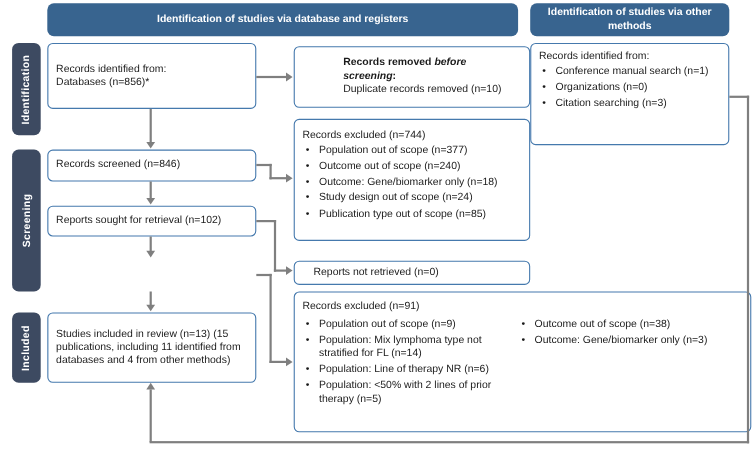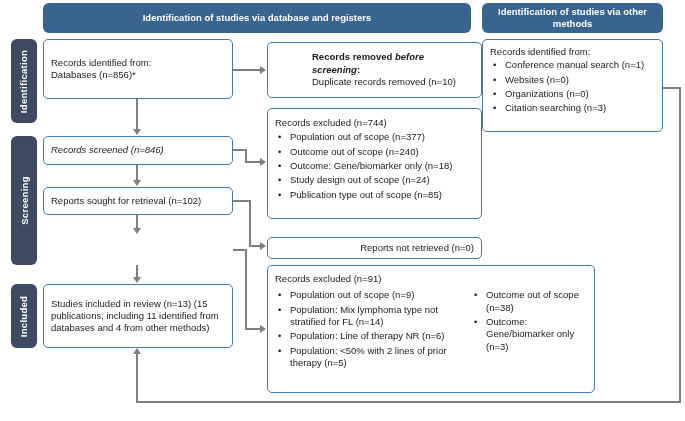--- a/index.html
+++ b/index.html
@@ -51,21 +51,21 @@
   </div>
   <div class="stage" style="left:11px;top:284px;width:26px;height:64px;">
     <span>Included</span>
   </div>
 
   <div class="box vcenter" style="left:43px;top:39px;width:190px;height:60px;">
     <div class="ttl">Records identified from:</div>
     <div>Databases (n=856)*</div>
   </div>
 
-  <div class="box vcenter" style="left:43px;top:136px;width:190px;height:29px;font-style:italic;">
+  <div class="box vcenter" style="left:43px;top:136px;width:190px;height:29px;">
     <div>Records screened (n=846)</div>
   </div>
 
   <div class="box vcenter" style="left:43px;top:187px;width:190px;height:28px;">
     <div>Reports sought for retrieval (n=102)</div>
   </div>
 
 
   <div class="box vcenter" style="left:43px;top:284px;width:190px;height:64px;line-height:1.27;">
     <div>Studies included in review (n=13) (15 publications, including 11 identified from databases and 4 from other methods)</div>
@@ -82,45 +82,44 @@
     <div class="ttl" style="margin-bottom:2px;">Records excluded (n=744)</div>
     <ul class="blt sp3">
       <li>Population out of scope (n=377)</li>
       <li>Outcome out of scope (n=240)</li>
       <li>Outcome: Gene/biomarker only (n=18)</li>
       <li>Study design out of scope (n=24)</li>
       <li>Publication type out of scope (n=85)</li>
     </ul>
   </div>
 
-  <div class="box vcenter" style="left:267px;top:237px;width:215px;height:22px;padding:1px 7px;text-align:right;">
+  <div class="box vcenter" style="left:267px;top:237px;width:215px;height:22px;padding:1px 17px;">
     <div>Reports not retrieved (n=0)</div>
   </div>
 
-  <div class="box" style="left:267px;top:265px;width:328px;height:128px;padding-top:7px;">
+  <div class="box" style="left:267px;top:265px;width:416px;height:128px;padding-top:7px;">
     <div class="ttl" style="margin-bottom:3px;">Records excluded (n=91)</div>
     <div class="cols">
       <ul class="blt" style="width:196px;">
         <li>Population out of scope (n=9)</li>
         <li>Population: Mix lymphoma type not stratified for FL (n=14)</li>
         <li>Population: Line of therapy NR (n=6)</li>
         <li>Population: &lt;50% with 2 lines of prior therapy (n=5)</li>
       </ul>
       <ul class="blt" style="flex:1;">
         <li>Outcome out of scope (n=38)</li>
         <li>Outcome: Gene/biomarker only (n=3)</li>
       </ul>
     </div>
   </div>
 
   <div class="box" style="left:482px;top:39px;width:181px;height:93px;padding-top:6px;">
     <div class="ttl">Records identified from:</div>
     <ul class="blt">
       <li>Conference manual search (n=1)</li>
-      <li>Websites (n=0)</li>
       <li>Organizations (n=0)</li>
       <li>Citation searching (n=3)</li>
     </ul>
   </div>
 
   <div class="line" style="left:136px;top:99px;width:2px;height:32px;"></div>
   <div class="ah d" style="left:133px;top:129px;"></div>
 
   <div class="line" style="left:233px;top:69px;width:27px;height:2px;"></div>
   <div class="ah r" style="left:260px;top:66px;"></div>

